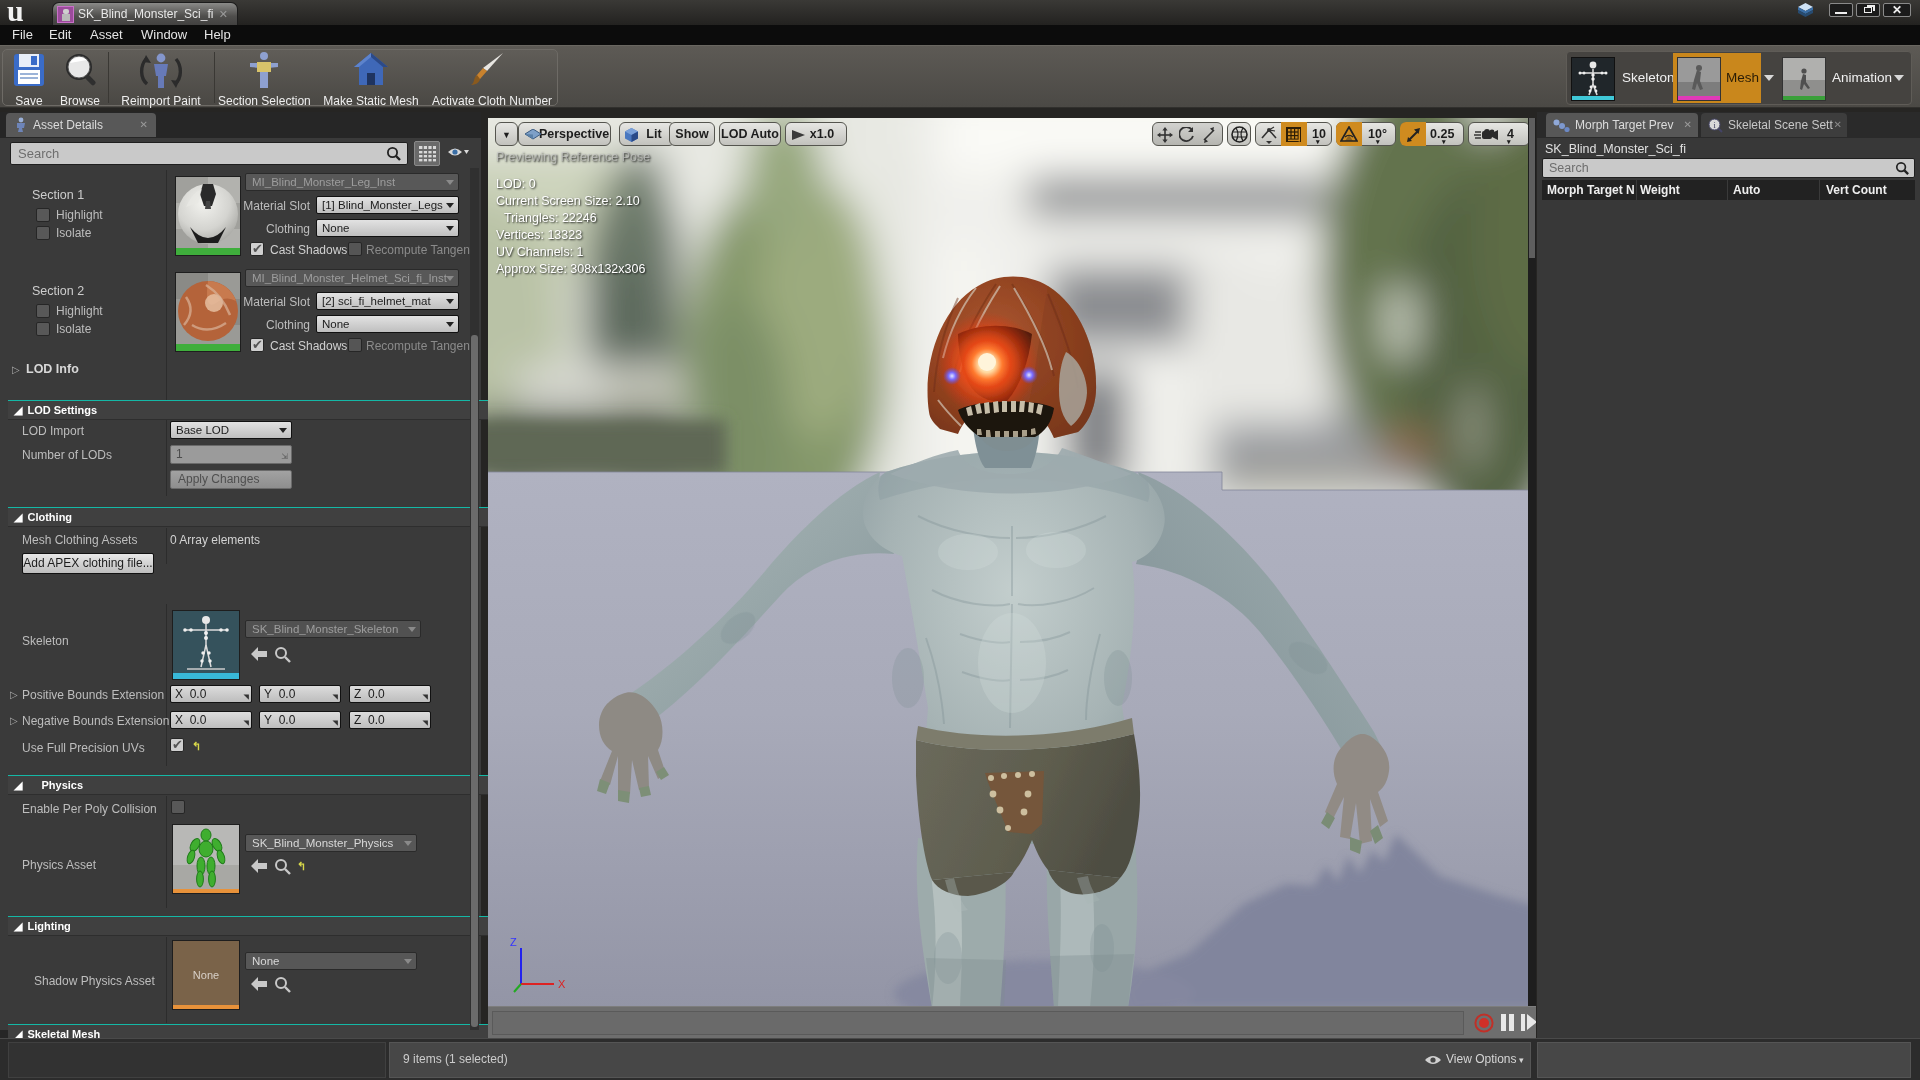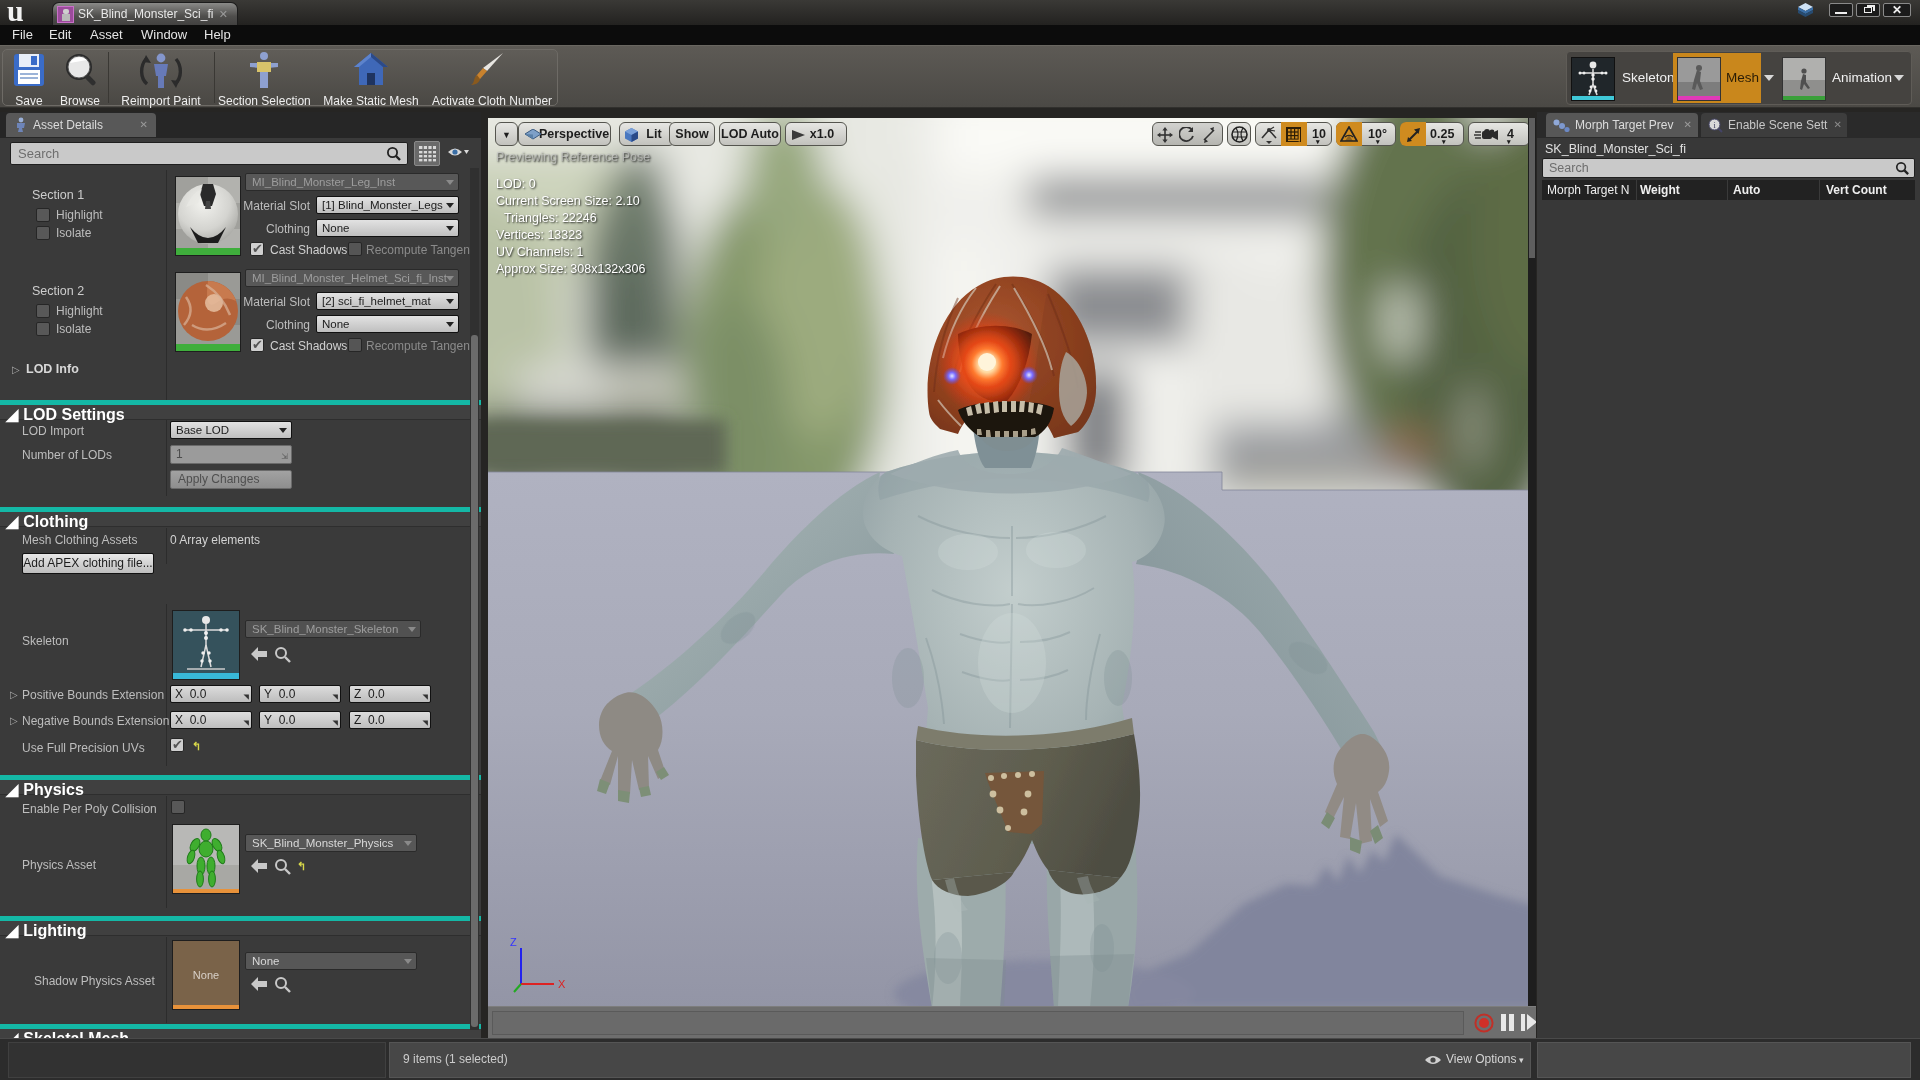--- a/index.html
+++ b/index.html
@@ -20,23 +20,23 @@
 #toolbar { position:absolute; left:0; top:45px; width:1920px; height:63px;
   background:linear-gradient(#5d5a55,#4b4945); border-top:1px solid #6a6761; border-bottom:1px solid #31302d;}
 .tbtn { position:absolute; top:5px; text-align:center; color:#efefef; font-size:12px; white-space:nowrap; }
 .tbtn .ic { height:38px; margin-bottom:2px; }
 
 .panel { position:absolute; background:#3a3a3a; }
 .ptab { position:absolute; height:24px; border-radius:4px 4px 0 0; color:#dcdcdc;
   font-size:12px; line-height:24px; background:#5b5b5b; }
 .searchbox { position:absolute; background:#c9c9c9; border:1px solid #1f1f1f; border-radius:2px;
   color:#6e6e6e; font-size:13px; }
-.cathead { position:absolute; left:0; width:100%; height:20px; background:#404040;
-  border-top:5px solid #14b8a6; border-bottom:1px solid #2e2e2e;
-  color:#fff; font-size:16px; font-weight:bold; line-height:19px; }
+.cathead { position:absolute; left:8px; width:100%; height:20px; background:#404040;
+  border-top:1px solid #14b8a6; border-bottom:1px solid #2e2e2e;
+  color:#fff; font-size:11px; font-weight:bold; line-height:19px; }
 .lbl { position:absolute; color:#bdbdbd; font-size:12px; white-space:nowrap; }
 .dd { position:absolute; height:18px; background:linear-gradient(#e2e2e2,#bfbfbf); border:1px solid #111;
   border-radius:2px; color:#1c1c1c; font-size:11.5px; line-height:16px; padding-left:5px; white-space:nowrap; overflow:hidden;}
 .dd:after { content:""; position:absolute; right:4px; top:6px; border:4px solid transparent; border-top:5px solid #222; }
 .ddg { position:absolute; height:18px; background:#585858; border:1px solid #2a2a2a; border-radius:2px;
   color:#9d9d9d; font-size:11.5px; line-height:16px; padding-left:6px; white-space:nowrap; overflow:hidden;}
 .ddg:after { content:""; position:absolute; right:4px; top:6px; border:4px solid transparent; border-top:5px solid #8a8a8a; }
 .chk { position:absolute; width:14px; height:14px; background:#4e4e4e; border:1px solid #262626; border-radius:2px; }
 .chk.lt { background:#585858; }
 .chk.on { background:#cfcfcf; }
@@ -357,21 +357,21 @@
     <div class="spin" style="left:349px;top:573px;width:82px">Z&nbsp; 0.0</div>
     <div class="lbl" style="left:10px;top:603px;color:#a8a8a8;font-size:10px">▷</div>
     <div class="lbl" style="left:22px;top:602px">Negative Bounds Extension</div>
     <div class="spin" style="left:170px;top:599px;width:82px">X&nbsp; 0.0</div>
     <div class="spin" style="left:259px;top:599px;width:82px">Y&nbsp; 0.0</div>
     <div class="spin" style="left:349px;top:599px;width:82px">Z&nbsp; 0.0</div>
     <div class="lbl" style="left:22px;top:629px">Use Full Precision UVs</div>
     <div class="chk on" style="left:170px;top:626px"></div>
     <div class="undo" style="left:192px;top:628px">↰</div>
 
-    <div class="cathead" style="top:663px"><span style="margin-left:6px">◢</span><span style="margin-left:5px">Physics</span></div>
+    <div class="cathead" style="top:663px"><span style="margin-left:6px">◢</span><span style="margin-left:19px">Physics</span></div>
     <div class="abs" style="left:166px;top:684px;width:1px;height:112px;background:#2c2c2c"></div>
     <div class="lbl" style="left:22px;top:690px">Enable Per Poly Collision</div>
     <div class="chk lt" style="left:171px;top:688px"></div>
     <div class="lbl" style="left:22px;top:746px">Physics Asset</div>
     <div class="abs" style="left:172px;top:712px;width:68px;height:70px;border:1px solid #1e1e1e">
       <svg width="66" height="68" viewBox="0 0 66 68">
           <rect width="66" height="68" fill="#b8b8b6"></rect>
           <rect y="40" width="66" height="24" fill="#a8a8a4"></rect>
           <g fill="#3fae2f" stroke="#1e7a18" stroke-width="1">
             <ellipse cx="33" cy="10" rx="5" ry="6"></ellipse>
@@ -801,33 +801,33 @@
         </svg>
       <span style="margin-left:29px">Morph Target Prev</span>
       <span style="position:absolute;right:6px;top:0;color:#9a9a9a;font-size:10px">✕</span>
     </div>
     <div class="ptab" style="left:164px;top:1px;width:146px;background:#3d3d3d;color:#c8c8c8">
       <svg class="abs" style="left:7px;top:5px" width="15" height="15" viewBox="0 0 15 15">
           <circle cx="6.5" cy="6.5" r="5.5" fill="#d8d8d8" stroke="#446" stroke-width="1"></circle>
           <text x="6.5" y="9.5" font-size="8" text-anchor="middle" fill="#335" font-family="Liberation Serif">i</text>
           <line x1="10.5" y1="10.5" x2="14" y2="14" stroke="#446" stroke-width="2"></line>
         </svg>
-      <span style="margin-left:27px">Enable Scene Sett</span>
+      <span style="margin-left:27px">Skeletal Scene Sett</span>
       <span style="position:absolute;right:5px;top:0;color:#8a8a8a;font-size:10px">✕</span>
     </div>
     <div style="position:absolute;left:0;top:26px;width:383px;height:900px;background:#383838"></div>
     <div class="lbl" style="left:8px;top:30px;color:#e0e0e0;font-size:12.5px">SK_Blind_Monster_Sci_fi</div>
     <div class="searchbox" style="left:5px;top:46px;width:373px;height:20px;line-height:18px;padding-left:6px;font-size:12.5px">Search
       <svg class="abs" style="right:4px;top:2px" width="15" height="15" viewBox="0 0 16 16">
           <circle cx="6.5" cy="6.5" r="4.6" fill="none" stroke="#222" stroke-width="1.8"></circle>
           <line x1="10" y1="10" x2="14" y2="14" stroke="#222" stroke-width="2.4"></line>
         </svg>
     </div>
     <div class="abs" style="left:5px;top:68px;width:373px;height:20px;background:#222222"></div>
-    <div class="lbl" style="left:10px;top:71px;color:#efefef;font-weight:normal">Morph Target N</div>
+    <div class="lbl" style="left:10px;top:71px;color:#efefef;font-weight:bold">Morph Target N</div>
     <div class="lbl" style="left:103px;top:71px;color:#efefef;font-weight:bold">Weight</div>
     <div class="lbl" style="left:196px;top:71px;color:#efefef;font-weight:bold">Auto</div>
     <div class="lbl" style="left:289px;top:71px;color:#efefef;font-weight:bold">Vert Count</div>
     <div class="abs" style="left:99px;top:68px;width:1px;height:20px;background:#3a3a3a"></div>
     <div class="abs" style="left:190px;top:68px;width:1px;height:20px;background:#3a3a3a"></div>
     <div class="abs" style="left:282px;top:68px;width:1px;height:20px;background:#3a3a3a"></div>
   </div>
   <div id="bottombar" class="abs" style="left:0;top:1038px;width:1920px;height:42px;background:#2c2c2c;border-top:1px solid #4a4a4a">
     <div class="abs" style="left:8px;top:3px;width:378px;height:36px;background:#323232;border:1px solid #404040"></div>
     <div class="abs" style="left:389px;top:3px;width:1142px;height:36px;background:#474747;border:1px solid #555"></div>

